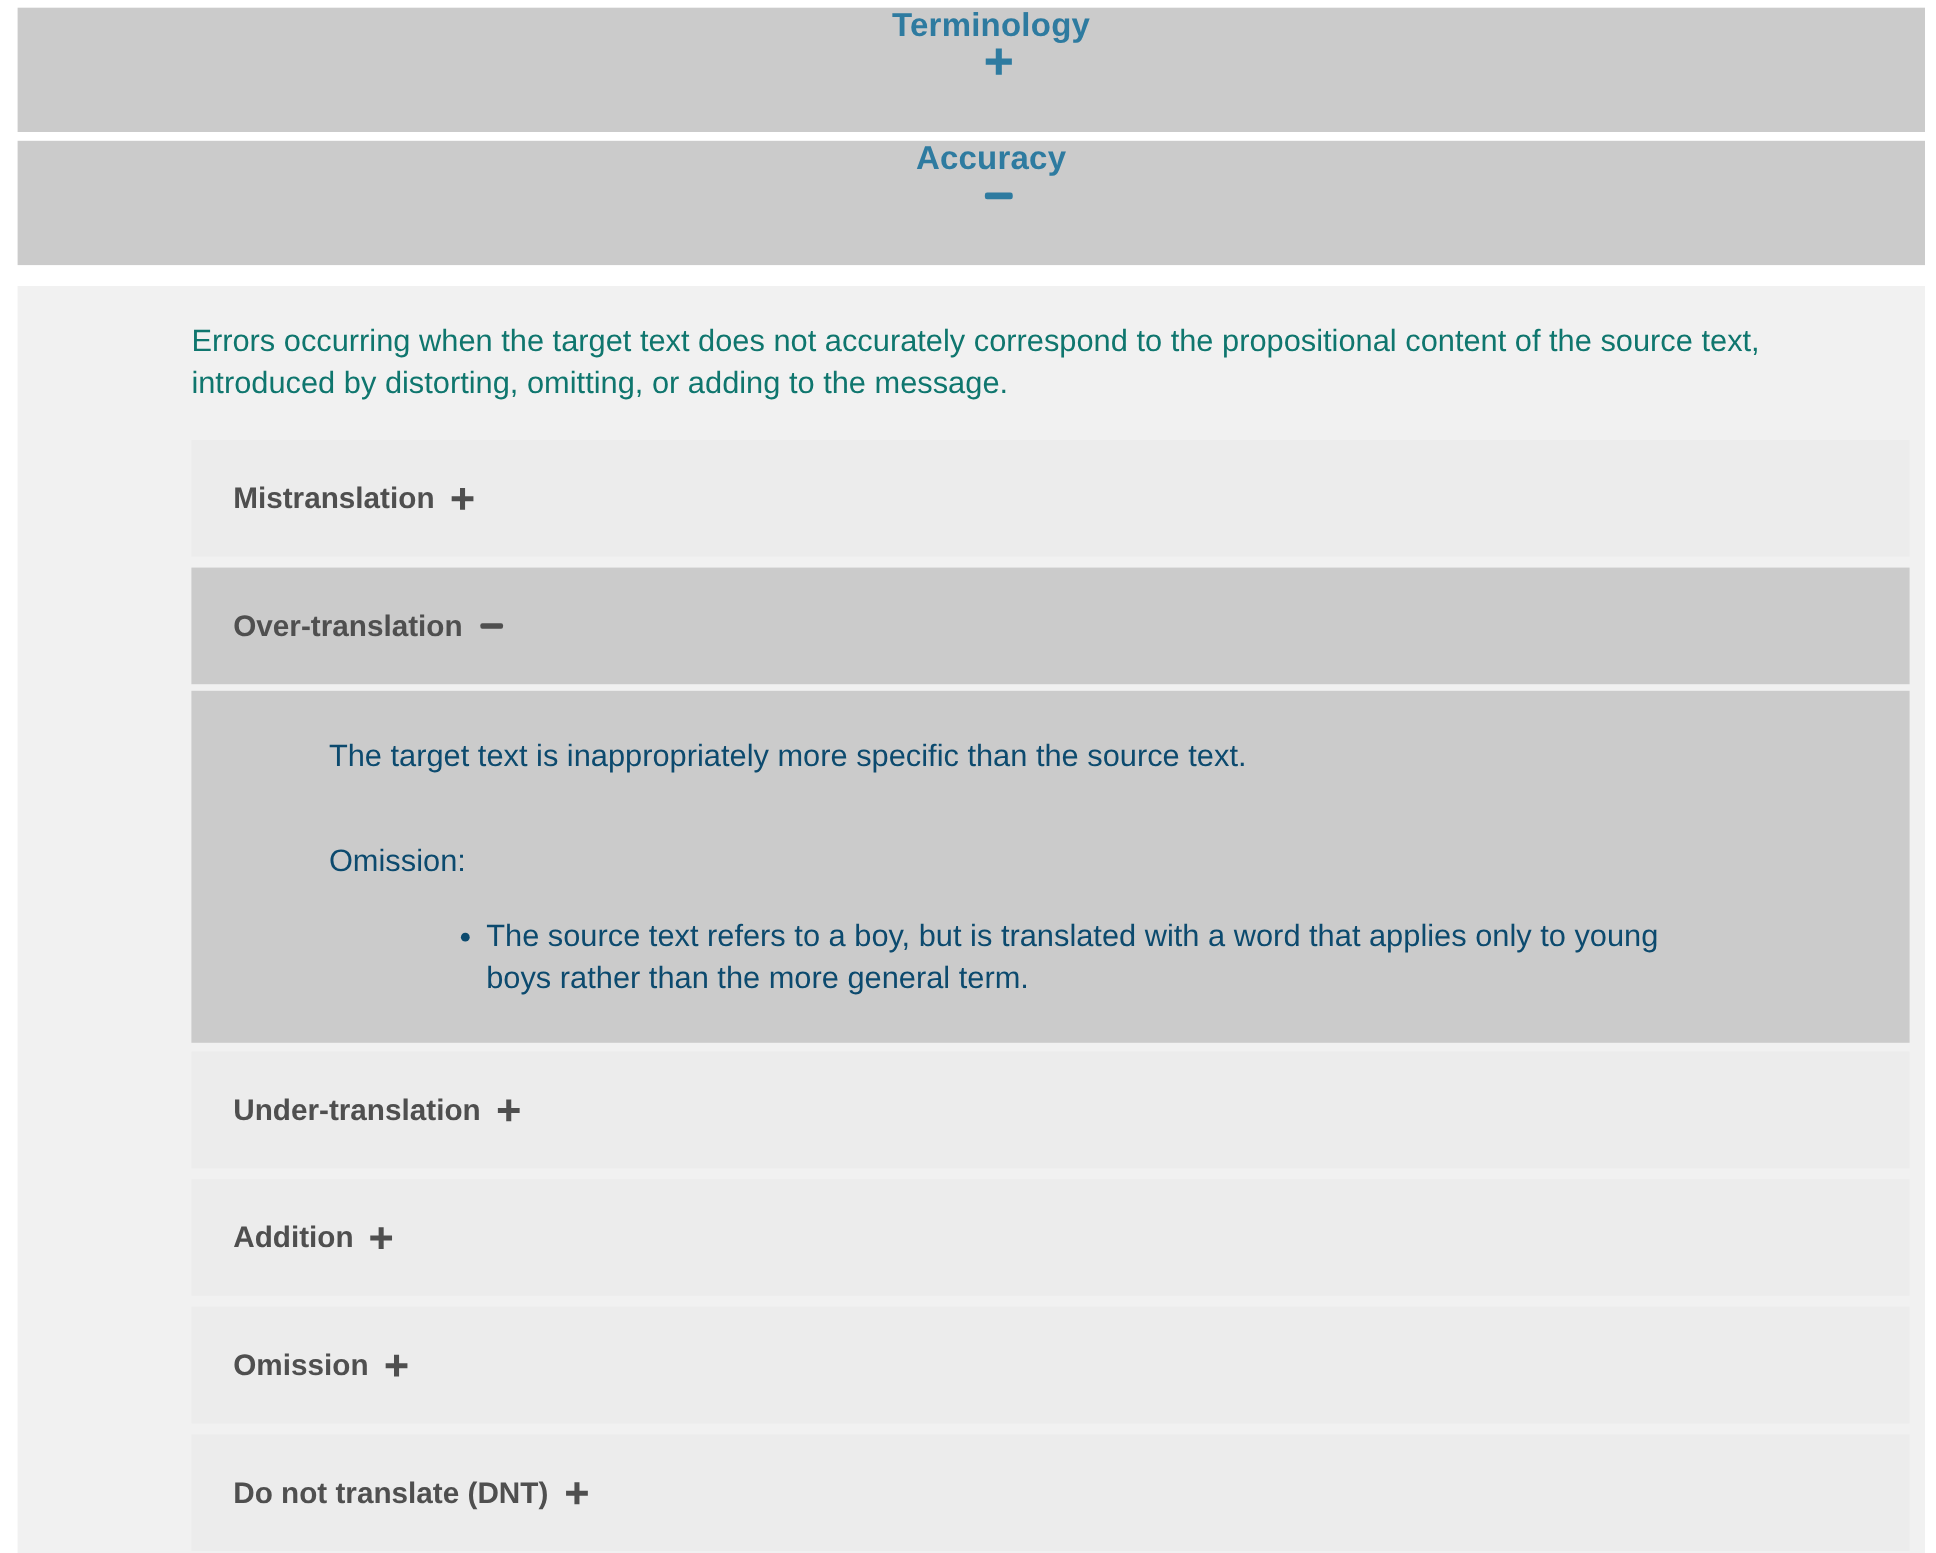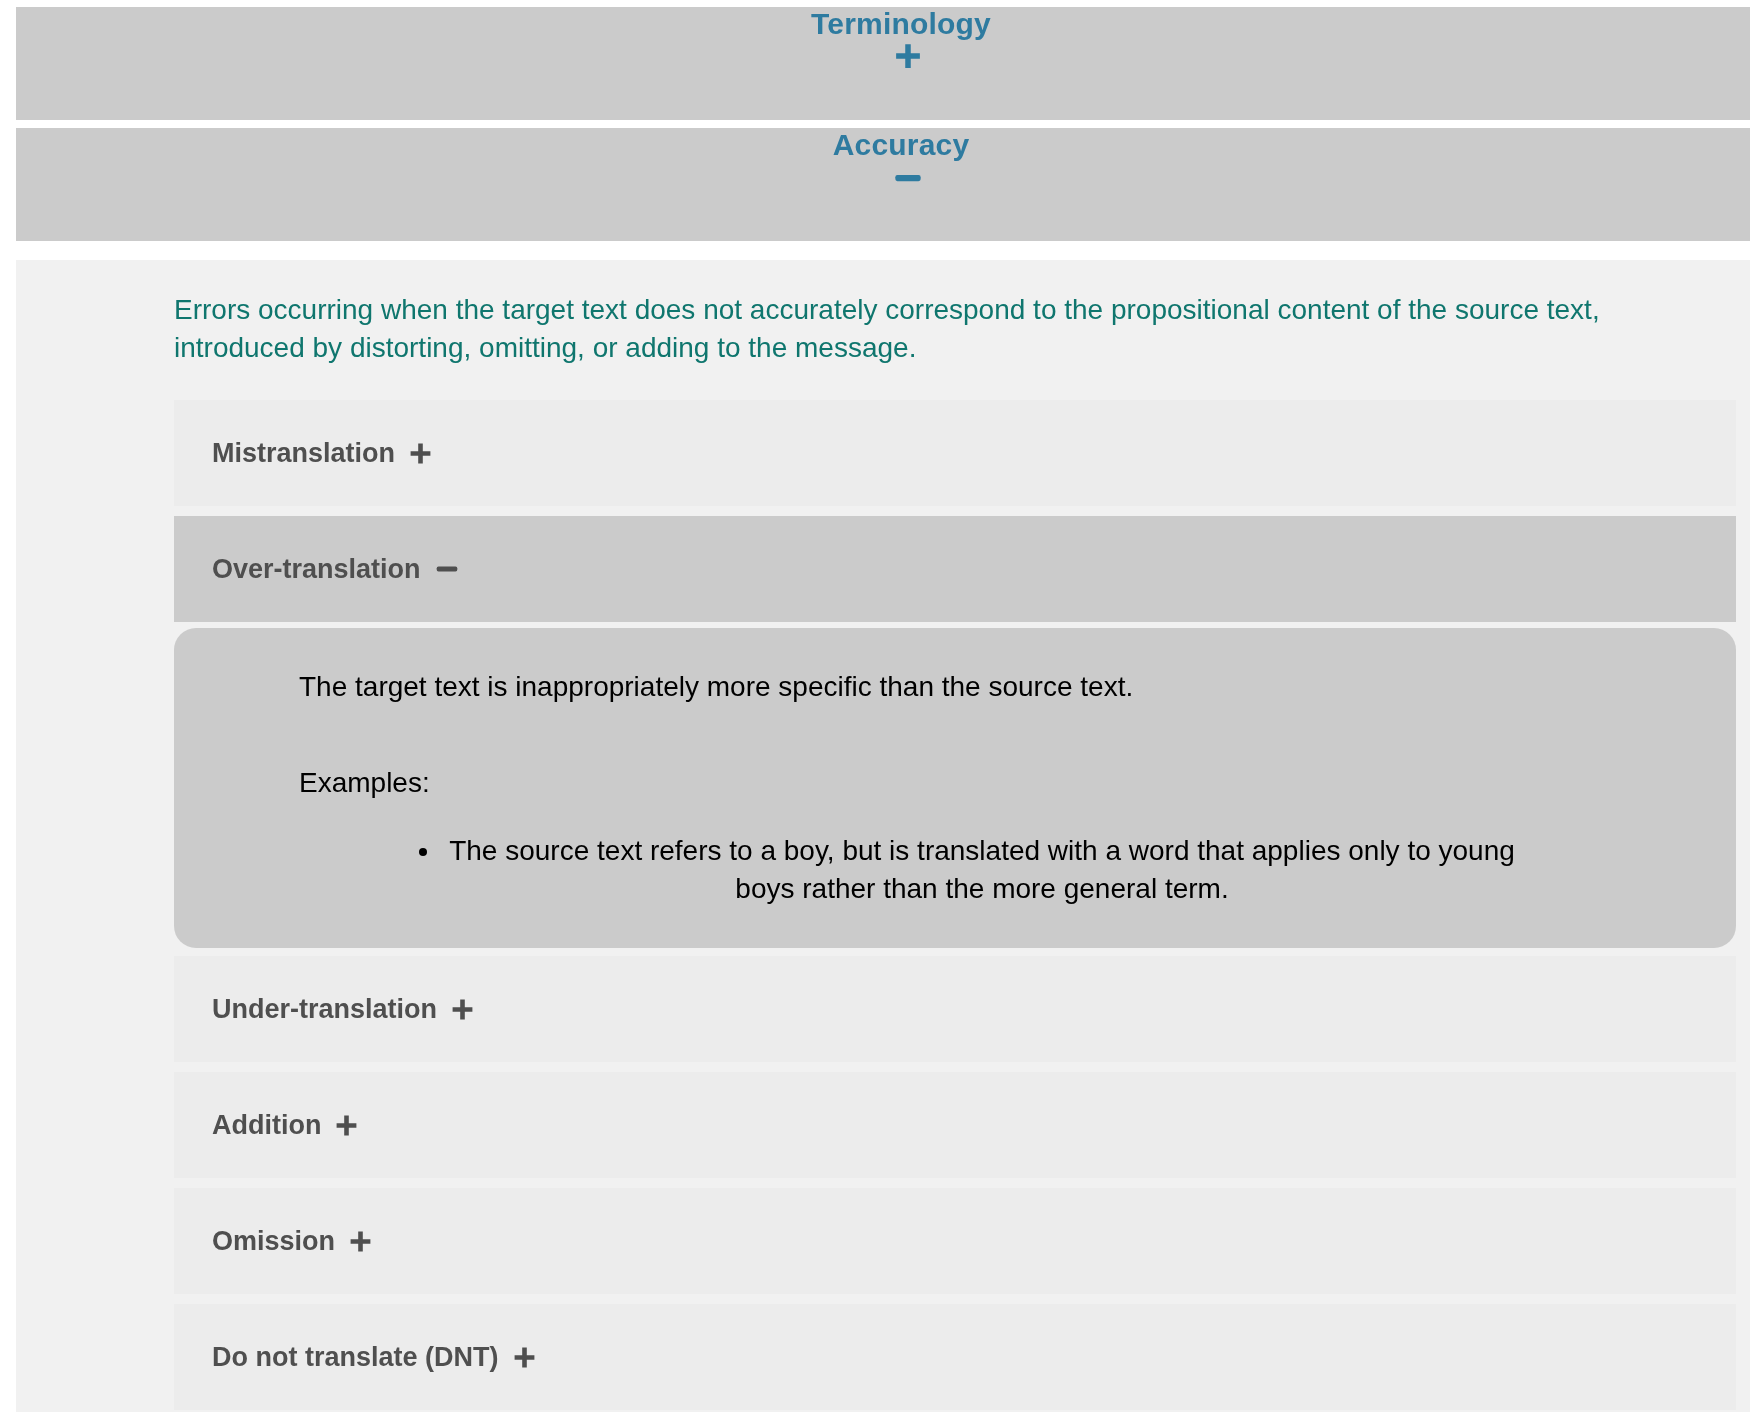--- a/index.html
+++ b/index.html
@@ -40,26 +40,26 @@
     display:flex;align-items:center;padding-left:38px;
     margin-bottom:10px;cursor:pointer;font-weight:bold;
   }
   .row .label{font-size:27px;color:#4f4f4f;}
   .row .icon{color:#4f4f4f;}
   .row.open{background:#cbcbcb;margin-bottom:6px;}
 
   .row-content{
     background:#cbcbcb;box-sizing:border-box;
     padding:40px 40px 40px 125px;margin-bottom:8px;
-    font-size:28px;color:#000000;border-radius:22px;
+    font-size:28px;color:#0c4a6e;
   }
   .row-content .definition{margin:0 0 58px 0;line-height:38px;}
   .row-content .examples-label{margin:0 0 30px 0;line-height:38px;}
   .row-content ul{margin:0;padding-left:143px;list-style:disc outside;}
-  .row-content li{max-width:1080px;line-height:38px;text-align:center;}
+  .row-content li{max-width:1080px;line-height:38px;}
 
   .row.partial{height:106px;}
 </style>
 </head>
 <body>
 
 <div class="page">
   <div class="outer">
 
     <div class="acc-header first">
@@ -98,21 +98,21 @@
           <span class="label">Over-translation</span>
           <span class="icon">
             <svg width="26" height="26" viewBox="0 0 24 24" fill="currentColor">
               <rect x="2.5" y="9.8" width="19" height="4.6" rx="1.6"></rect>
             </svg>
           </span>
         </div>
 
         <div class="row-content">
           <p class="definition">The target text is inappropriately more specific than the source text.</p>
-          <p class="examples-label">Examples:</p>
+          <p class="examples-label">Omission:</p>
           <ul>
             <li>The source text refers to a boy, but is translated with a word that applies only to young boys rather than the more general term.</li>
           </ul>
         </div>
 
         <div class="row">
           <span class="label">Under-translation</span>
           <span class="icon">
             <svg width="25" height="25" viewBox="0 0 24 24" fill="currentColor">
               <path d="M9.8 2.5h4.4v7.3h7.3v4.4h-7.3v7.3H9.8v-7.3H2.5V9.8h7.3z"></path>

